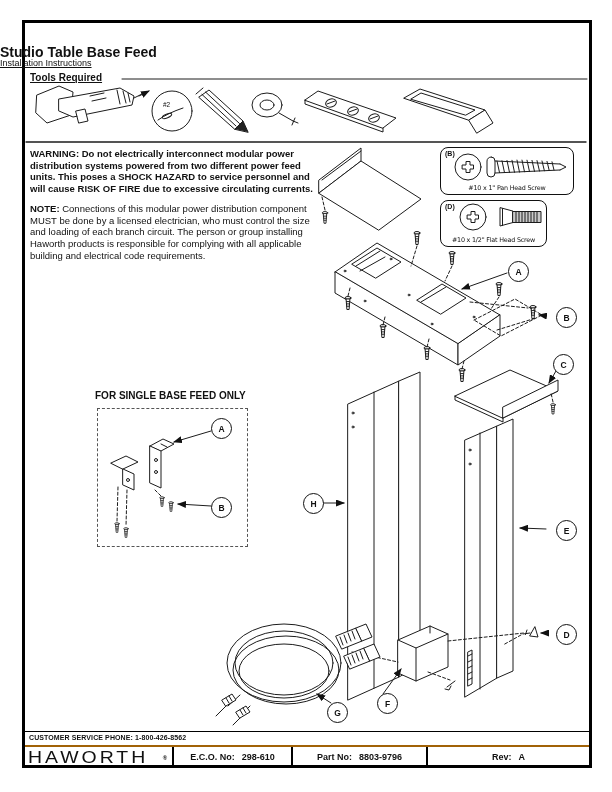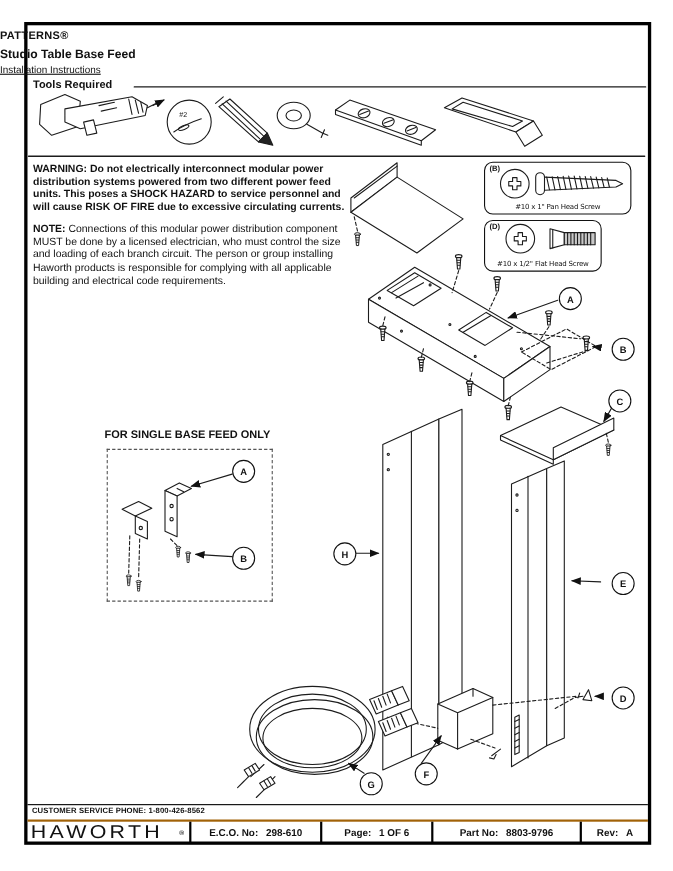--- a/index.html
+++ b/index.html
@@ -2,23 +2,23 @@
 <html><head>
 <meta charset="utf-8">
 <style>
   html,body{margin:0;padding:0;background:#e8e8e8;}
   .page{position:relative;width:612px;height:792px;background:#fff;margin:0 auto;
         font-family:"Liberation Sans",sans-serif;color:#111;overflow:hidden;}
   .frame{position:absolute;left:22px;top:20px;width:564px;height:742px;border:3px solid #000;}
   .art{position:absolute;left:0;top:0;z-index:2;pointer-events:none;}
   .abs{position:absolute;}
   .brand{position:absolute;left:0;top:27px;width:100%;font-size:10px;font-weight:bold;letter-spacing:.3px;}
-  .title{position:absolute;left:0;top:44px;width:100%;font-size:11px;font-weight:bold;}
+  .title{position:absolute;left:0;top:44px;width:100%;font-size:14px;font-weight:bold;}
   .subtitle{position:absolute;left:0;top:58px;width:100%;font-size:9px;text-decoration:underline;}
-  .tools-label{left:30px;top:72px;font-size:10px;font-weight:bold;z-index:3;}
+  .tools-label{left:30px;top:72px;font-size:10px;font-weight:bold;z-index:3;text-decoration:underline;}
   .bit-num{left:163px;top:101px;font-size:6.5px;z-index:3;}
   .textcol{left:30px;top:148px;width:296px;z-index:3;font-size:9.5px;line-height:11.7px;}
   .textcol p{margin:0 0 8px 0;}
   .warn{font-weight:bold;}
   .note .lbl{font-weight:bold;}
   .hw-box{position:absolute;border:1.6px solid #111;border-radius:8px;z-index:1;background:transparent;}
   .hw-b{left:440px;top:147px;width:132px;height:46px;}
   .hw-d{left:440px;top:200px;width:105px;height:45px;}
   .hw-tag{position:absolute;left:4px;top:2px;font-size:7px;font-weight:bold;z-index:3;}
   .hw-label{position:absolute;left:0;bottom:2px;width:100%;text-align:center;font-size:6.4px;
@@ -249,21 +249,20 @@
       <line x1="323" y1="503" x2="344" y2="503" marker-end="url(#ah)"></line>
       <line x1="546" y1="529" x2="520" y2="528" marker-end="url(#ah)"></line>
       <line x1="546" y1="633" x2="541" y2="633" marker-end="url(#ah)"></line>
       <line x1="383" y1="694" x2="401" y2="669" marker-end="url(#ah)"></line>
       <line x1="331" y1="703" x2="317" y2="694" marker-end="url(#ah)"></line>
       <line x1="211" y1="431" x2="174" y2="442" marker-end="url(#ah)"></line>
       <line x1="211" y1="506" x2="178" y2="504" marker-end="url(#ah)"></line>
     </g>
   </svg>
 
-  <div class="abs brand">PATTERNS®</div>
   <div class="abs title">Studio Table Base Feed</div>
   <div class="abs subtitle">Installation Instructions</div>
   <div class="abs tools-label">Tools Required</div>
   <div class="abs bit-num">#2</div>
 
   <div class="abs textcol">
     <p class="warn"><span class="lbl">WARNING:</span> <span>Do not electrically interconnect modular power distribution systems powered from two different power feed units.  This poses a SHOCK HAZARD to service personnel and will cause RISK OF FIRE due to excessive circulating currents.</span></p>
     <p class="note"><span class="lbl">NOTE:</span> <span>Connections of this modular power distribution component MUST be done by a licensed electrician, who must control the size and loading of each branch circuit.  The person or group installing Haworth products is responsible for complying with all applicable building and electrical code requirements.</span></p>
   </div>
 
@@ -285,24 +284,20 @@
   </div>
   <div class="abs id-row">
     <div class="cell c-logo">
       <span class="logo-text">HAWORTH</span>
       <span class="logo-reg">®</span>
     </div>
     <div class="cell c-eco">
       <span>E.C.O. No:</span>
       <span>298-610</span>
     </div>
-    <div class="cell c-page">
-      <span>Page:</span>
-      <span>1 OF 6</span>
-    </div>
     <div class="cell c-part">
       <span>Part No:</span>
       <span>8803-9796</span>
     </div>
     <div class="cell c-rev">
       <span>Rev:</span>
       <span>A</span>
     </div>
   </div>
 </div>

